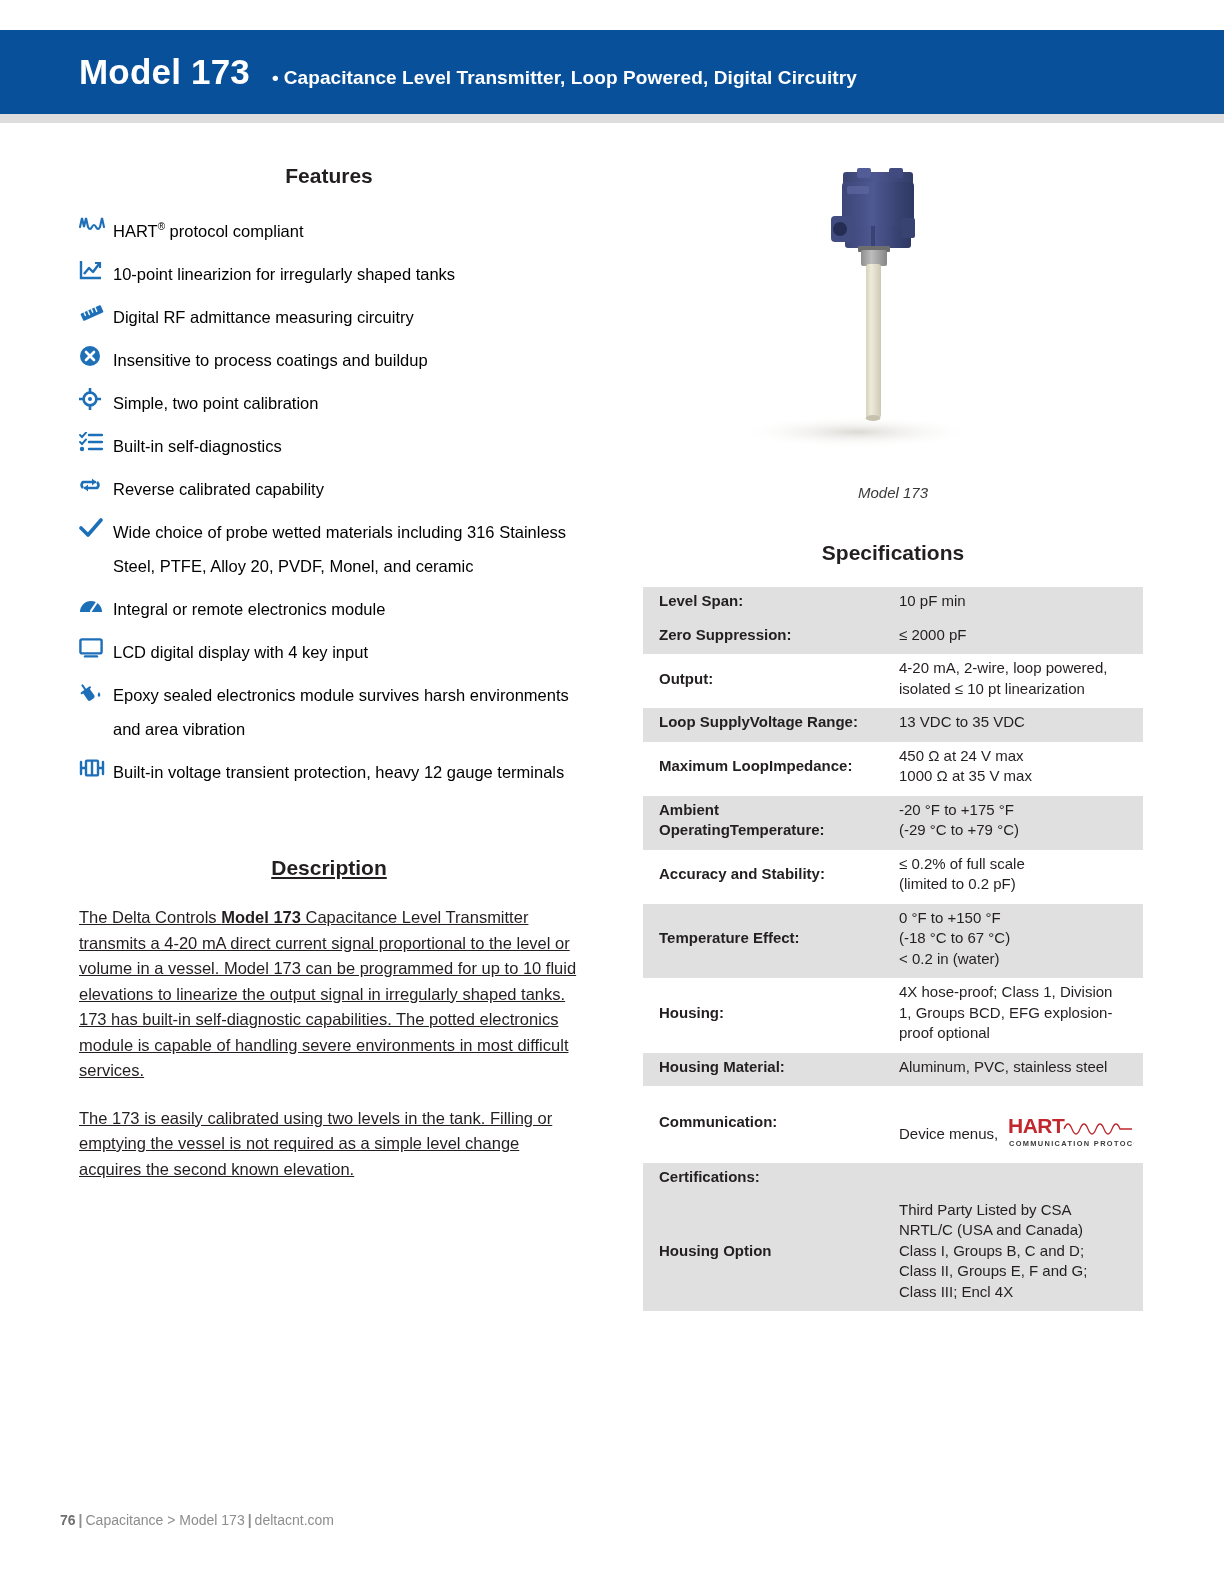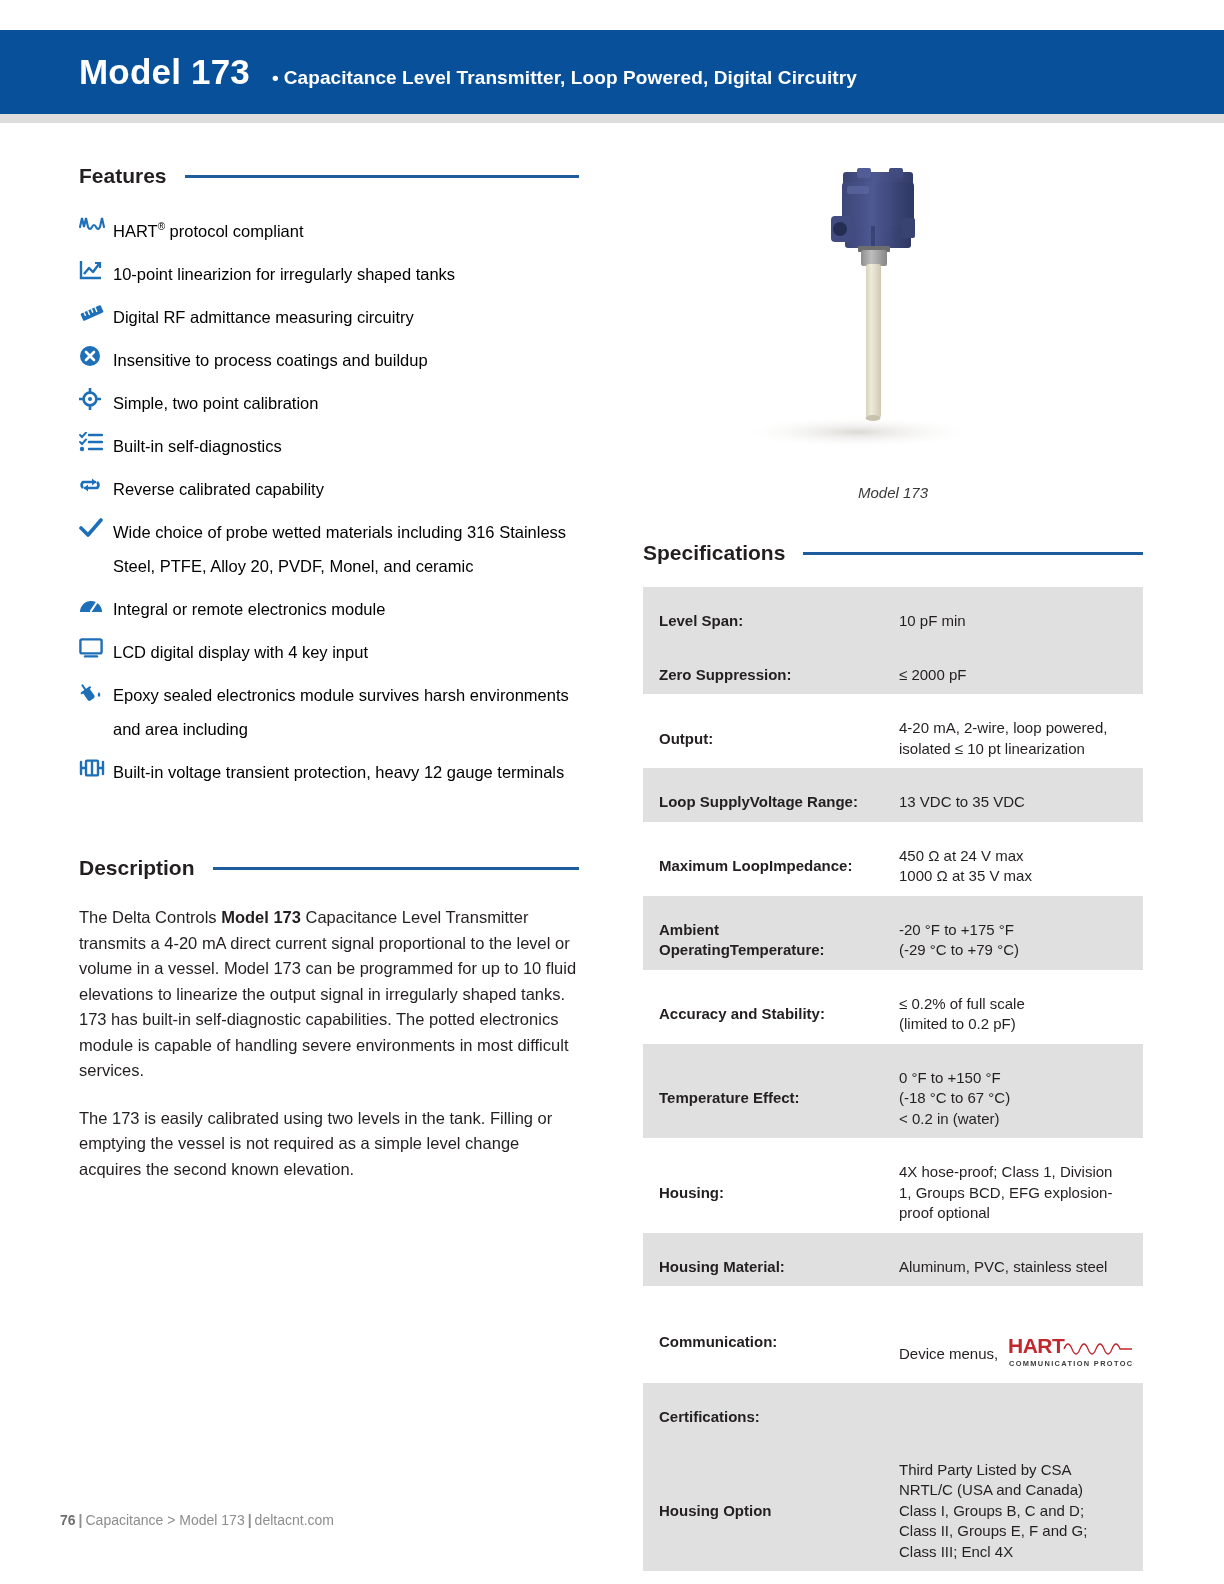--- a/index.html
+++ b/index.html
@@ -57,20 +57,21 @@
     left: 0;
     width: 1224px;
     height: 9px;
     background: #dddddd;
   }
 
   
   .sec-head {
     display: flex;
     align-items: center;
+    flex-direction: column;
   }
   .sec-head .sec-title {
     font-size: 21px;
     font-weight: bold;
     color: #231f20;
     white-space: nowrap;
   }
   .sec-head .sec-rule {
     flex: 1;
     height: 3px;
@@ -112,20 +113,21 @@
   .feature-text sup {
     font-size: 10px;
     vertical-align: super;
   }
 
   .description-block {
     position: absolute;
     left: 79px;
     top: 856px;
     width: 500px;
+    text-decoration: underline;
   }
   .desc-para {
     font-size: 16.5px;
     line-height: 25.5px;
     color: #231f20;
     margin: 0;
   }
   .desc-para.first { margin-top: 25px; }
   .desc-para.second { margin-top: 22px; }
   .desc-para b { font-weight: bold; }
@@ -158,21 +160,21 @@
     width: 500px;
   }
   .spec-table {
     margin-top: 22px;
     width: 500px;
     border-collapse: collapse;
   }
   .spec-table tr.shade { background: #e0e0e0; }
   .spec-table tr.plain { background: #ffffff; }
   .spec-table td {
-    padding: 24px 0 9px 16px;
+    padding: 4px 0 9px 16px;
     vertical-align: middle;
   }
   .spec-table td.k {
     width: 222px;
     font-size: 15px;
     font-weight: bold;
     color: #231f20;
     line-height: 20px;
   }
   .spec-table td.v {
@@ -346,21 +348,21 @@
       <span class="feature-icon">
         <svg width="24" height="22" viewBox="0 0 24 22">
             <g transform="rotate(-35 11 11)">
               <path d="M4 8 L12 8 L12 17 Q12 19 10 19 L6 19 Q4 19 4 17 Z" fill="#1d6fb8"></path>
               <path d="M3 8 L13 8" stroke="#1d6fb8" stroke-width="2.2" stroke-linecap="round"></path>
               <path d="M8 2 L8 8" stroke="#1d6fb8" stroke-width="2" stroke-linecap="round"></path>
             </g>
             <path d="M20 12 Q22.6 15.4 20 17 Q17.4 15.4 20 12 Z" fill="#1d6fb8"></path>
           </svg>
       </span>
-      <span class="feature-text">Epoxy sealed electronics module survives harsh environments and area including</span>
+      <span class="feature-text">Epoxy sealed electronics module survives harsh environments and area vibration</span>
     </div>
 
     <div class="feature-row">
       <span class="feature-icon">
         <svg width="26" height="20" viewBox="0 0 26 20">
             <path d="M2 4 L2 16 M24 4 L24 16" stroke="#1d6fb8" stroke-width="2.4" stroke-linecap="round"></path>
             <path d="M2 10 L7 10 M19 10 L24 10" stroke="#1d6fb8" stroke-width="2.4"></path>
             <rect x="7" y="2.6" width="12" height="14.8" rx="1" fill="none" stroke="#1d6fb8" stroke-width="2.4"></rect>
             <path d="M13 2.6 L13 17.4" stroke="#1d6fb8" stroke-width="2.4"></path>
           </svg>

